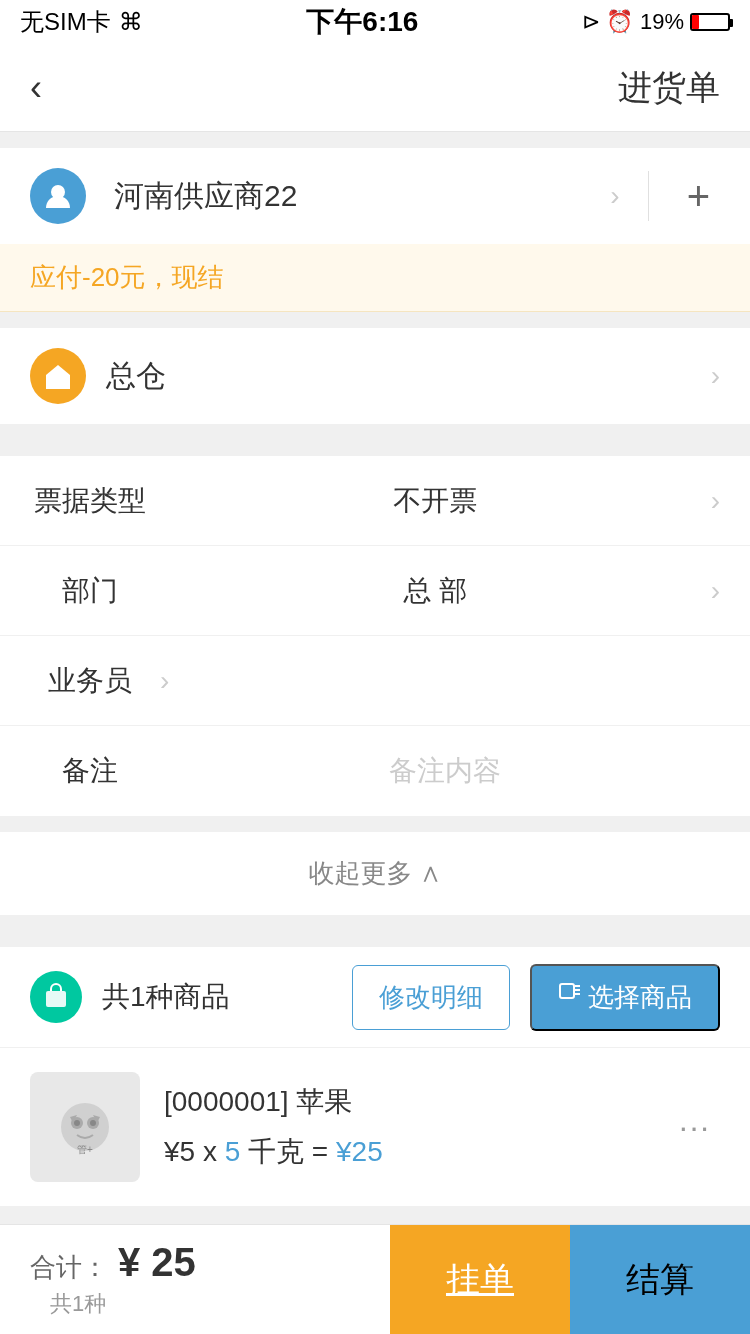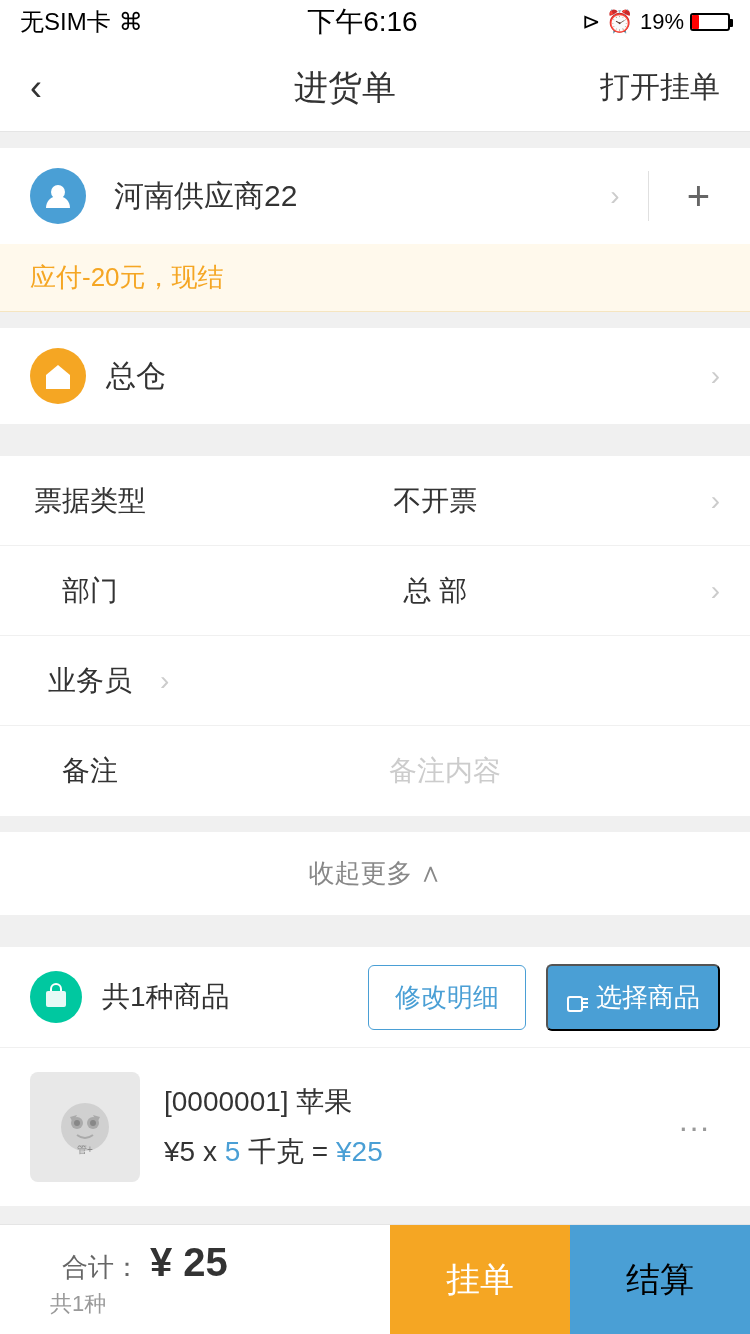--- a/index.html
+++ b/index.html
@@ -19,21 +19,21 @@
       height: 44px;
       background: #fff;
       display: flex;
       align-items: center;
       justify-content: space-between;
       padding: 0 20px;
       font-size: 24px;
       color: #000;
     }
     .status-left { display: flex; align-items: center; gap: 8px; }
-    .status-center { font-size: 28px; font-weight: 400; text-align: right; }
+    .status-center { font-size: 28px; font-weight: 700; text-align: right; }
     .status-right { display: flex; align-items: center; gap: 6px; font-size: 22px; }
     .battery-icon {
       width: 40px; height: 18px; border: 2px solid #000; border-radius: 3px;
       position: relative; display: inline-block;
     }
     .battery-icon::after {
       content: '';
       position: absolute; right: -5px; top: 4px;
       width: 3px; height: 8px;
       background: #000; border-radius: 0 1px 1px 0;
@@ -221,25 +221,25 @@
       background: #fff;
       font-size: 26px;
       padding: 14px 26px;
       border-radius: 6px;
       cursor: pointer;
     }
     .btn-blue {
       background: #4a9fd5;
       color: #fff;
       font-size: 26px;
-      padding: 14px 18px;
+      padding: 14px 26px;
       border-radius: 6px;
       cursor: pointer;
       display: flex;
-      align-items: flex-end;
+      align-items: flex-start;
       gap: 8px;
     }
 
     
     .product-item {
       background: #fff;
       display: flex;
       align-items: center;
       padding: 24px 30px;
       border-top: 1px solid #f0f0f0;
@@ -285,21 +285,20 @@
       border-top: 1px solid #e5e5e5;
     }
     .footer-total {
       flex: 1;
       padding-left: 30px;
     }
     .footer-total-row {
       display: flex;
       align-items: baseline;
       gap: 10px;
-      margin-left: 32px;
     }
     .footer-total-label {
       font-size: 26px;
       color: #666;
     }
     .footer-total-amount {
       font-size: 40px;
       font-weight: 600;
       color: #333;
     }
@@ -310,20 +309,21 @@
       margin-left: 20px;
     }
     .footer-btn-pending {
       width: 180px;
       height: 110px;
       background: #f5a623;
       display: flex; align-items: center; justify-content: center;
       font-size: 34px;
       color: #fff;
       cursor: pointer;
+      text-decoration: underline;
     }
     .footer-btn-settle {
       width: 180px;
       height: 110px;
       background: #4a9fd5;
       display: flex; align-items: center; justify-content: center;
       font-size: 34px;
       color: #000000;
       cursor: pointer;
     }
@@ -346,21 +346,20 @@
     <span>19%</span>
     <div class="battery-icon">
       <div class="battery-fill"></div>
     </div>
   </div>
 </div>
 
 <div class="nav-bar">
   <span class="nav-back">‹</span>
   <span class="nav-title">进货单</span>
-  <span class="nav-action">打开挂单</span>
 </div>
 
 <div class="section-gap"></div>
 
 <div class="supplier-section">
   <div class="supplier-avatar">
     <svg viewBox="0 0 32 32" fill="white">
       <circle cx="16" cy="12" r="7"></circle>
       <path d="M4 28c0-7 5-12 12-12s12 5 12 12"></path>
     </svg>

